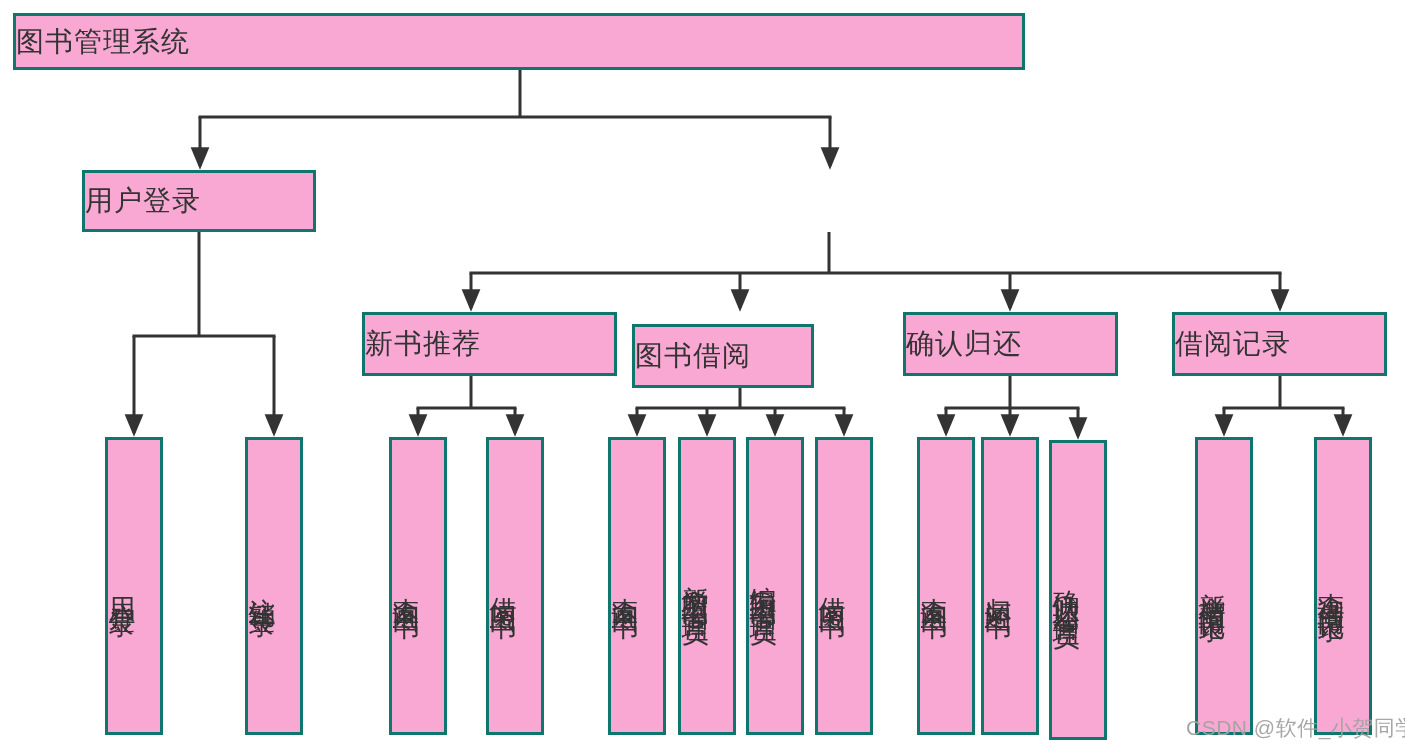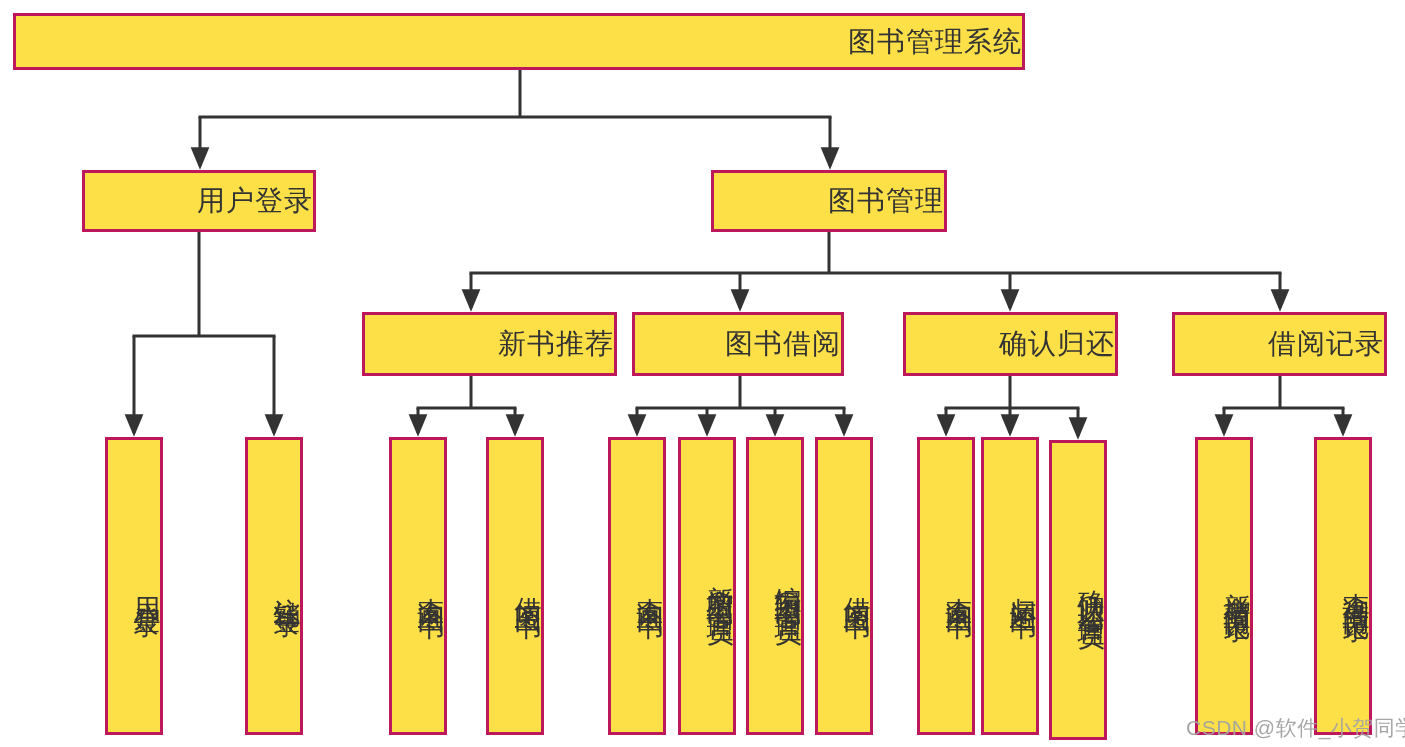--- a/index.html
+++ b/index.html
@@ -4,22 +4,22 @@
 <style>
   html, body { margin:0; padding:0; background:#ffffff; }
   .stage {
     position:relative; width:1405px; height:747px;
     background:#ffffff; overflow:hidden;
     font-family:"Liberation Sans", sans-serif; color:#333333;
   }
   svg.wires { position:absolute; left:0; top:0; width:1405px; height:747px; }
   .box {
     position:absolute; box-sizing:border-box;
-    border:3px solid #be185d; background:#fde047;
-    display:flex; align-items:center; justify-content:flex-end;
+    border:3px solid #0f766e; background:#f9a8d4;
+    display:flex; align-items:center; justify-content:flex-start;
   }
   .h-lbl { font-size:28px; letter-spacing:1px; white-space:nowrap; }
   .v-lbl {
     writing-mode:vertical-rl; text-orientation:mixed;
     font-size:27px; letter-spacing:5px; line-height:1; white-space:nowrap;
   }
   .watermark {
     position:absolute; left:1186px; top:714px;
     font-size:21px; color:rgba(162,162,162,0.95); letter-spacing:0.5px;
     white-space:nowrap;
@@ -73,28 +73,25 @@
     </g>
   </svg>
 
   <div class="box" style="left:13px;top:13px;width:1012px;height:57px">
     <span class="h-lbl">图书管理系统</span>
   </div>
 
   <div class="box" style="left:82px;top:170px;width:234px;height:62px">
     <span class="h-lbl">用户登录</span>
   </div>
-  <div class="box" style="left:711px;top:170px;width:236px;height:62px">
-    <span class="h-lbl">图书管理</span>
-  </div>
 
   <div class="box" style="left:362px;top:312px;width:255px;height:64px">
     <span class="h-lbl">新书推荐</span>
   </div>
-  <div class="box" style="left:632px;top:312px;width:212px;height:64px">
+  <div class="box" style="left:632px;top:324px;width:182px;height:64px">
     <span class="h-lbl">图书借阅</span>
   </div>
   <div class="box" style="left:903px;top:312px;width:215px;height:64px">
     <span class="h-lbl">确认归还</span>
   </div>
   <div class="box" style="left:1172px;top:312px;width:215px;height:64px">
     <span class="h-lbl">借阅记录</span>
   </div>
 
   <div class="box" style="left:105px;top:437px;width:58px;height:298px">

